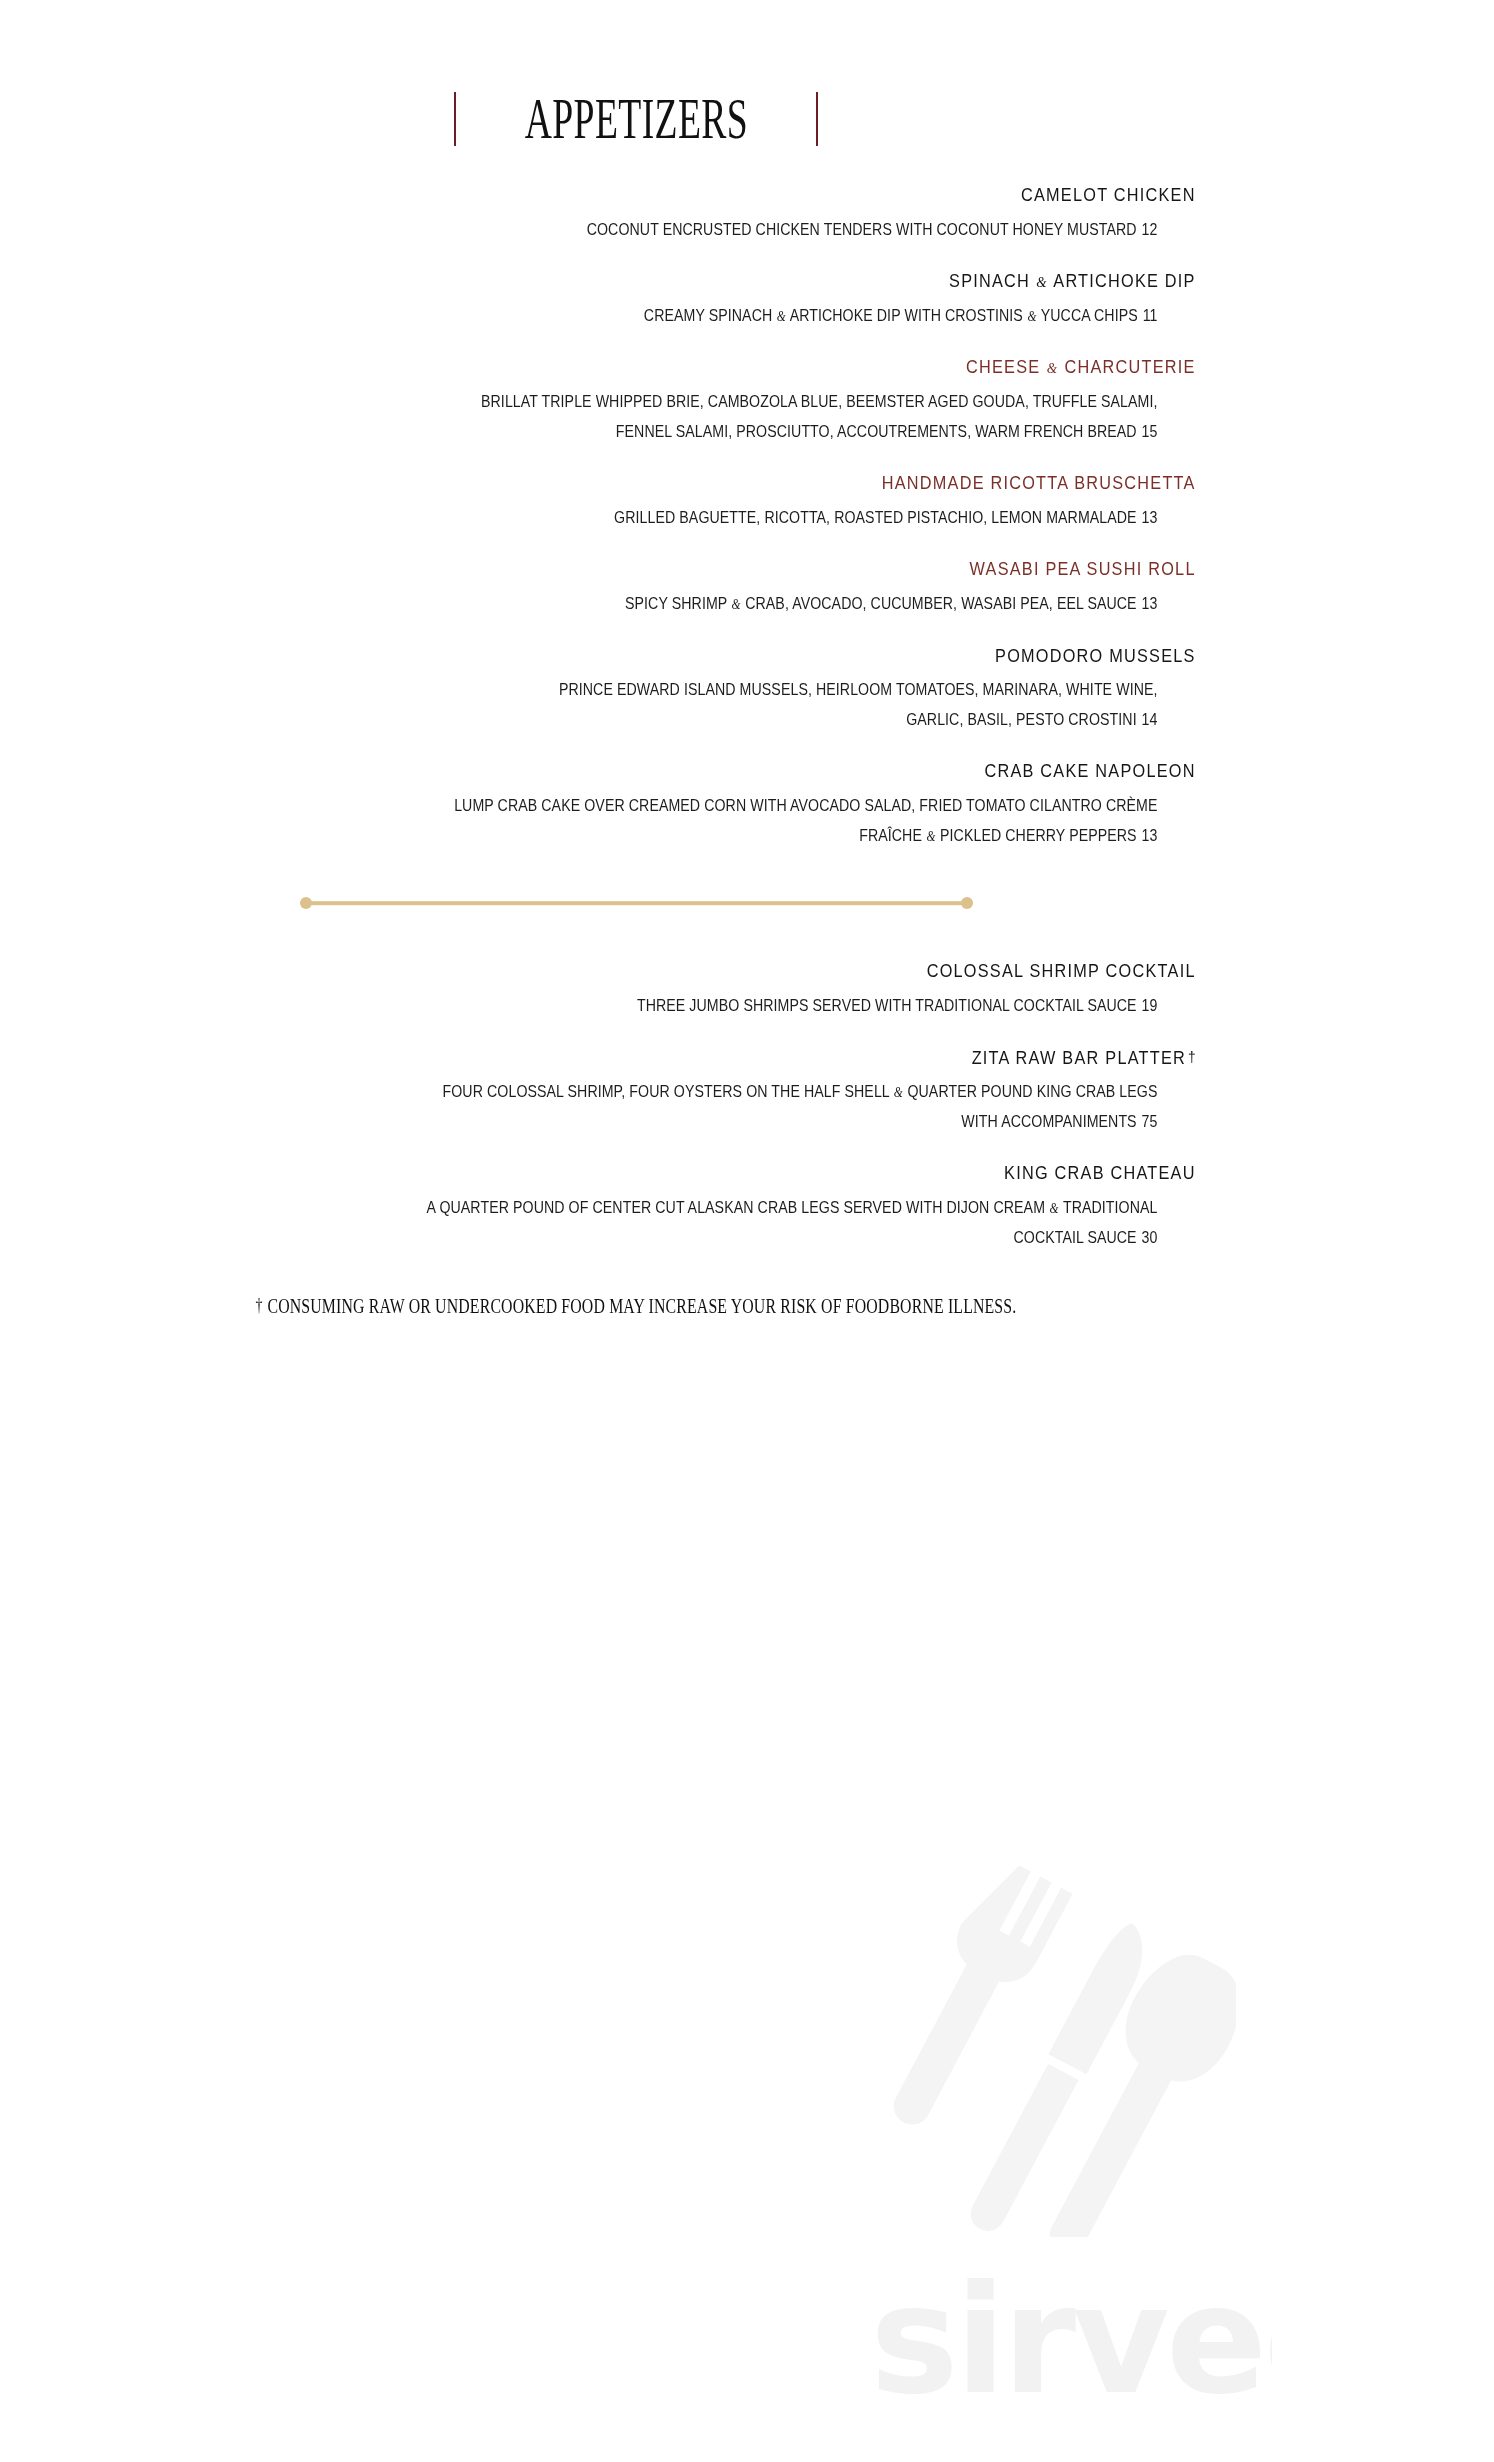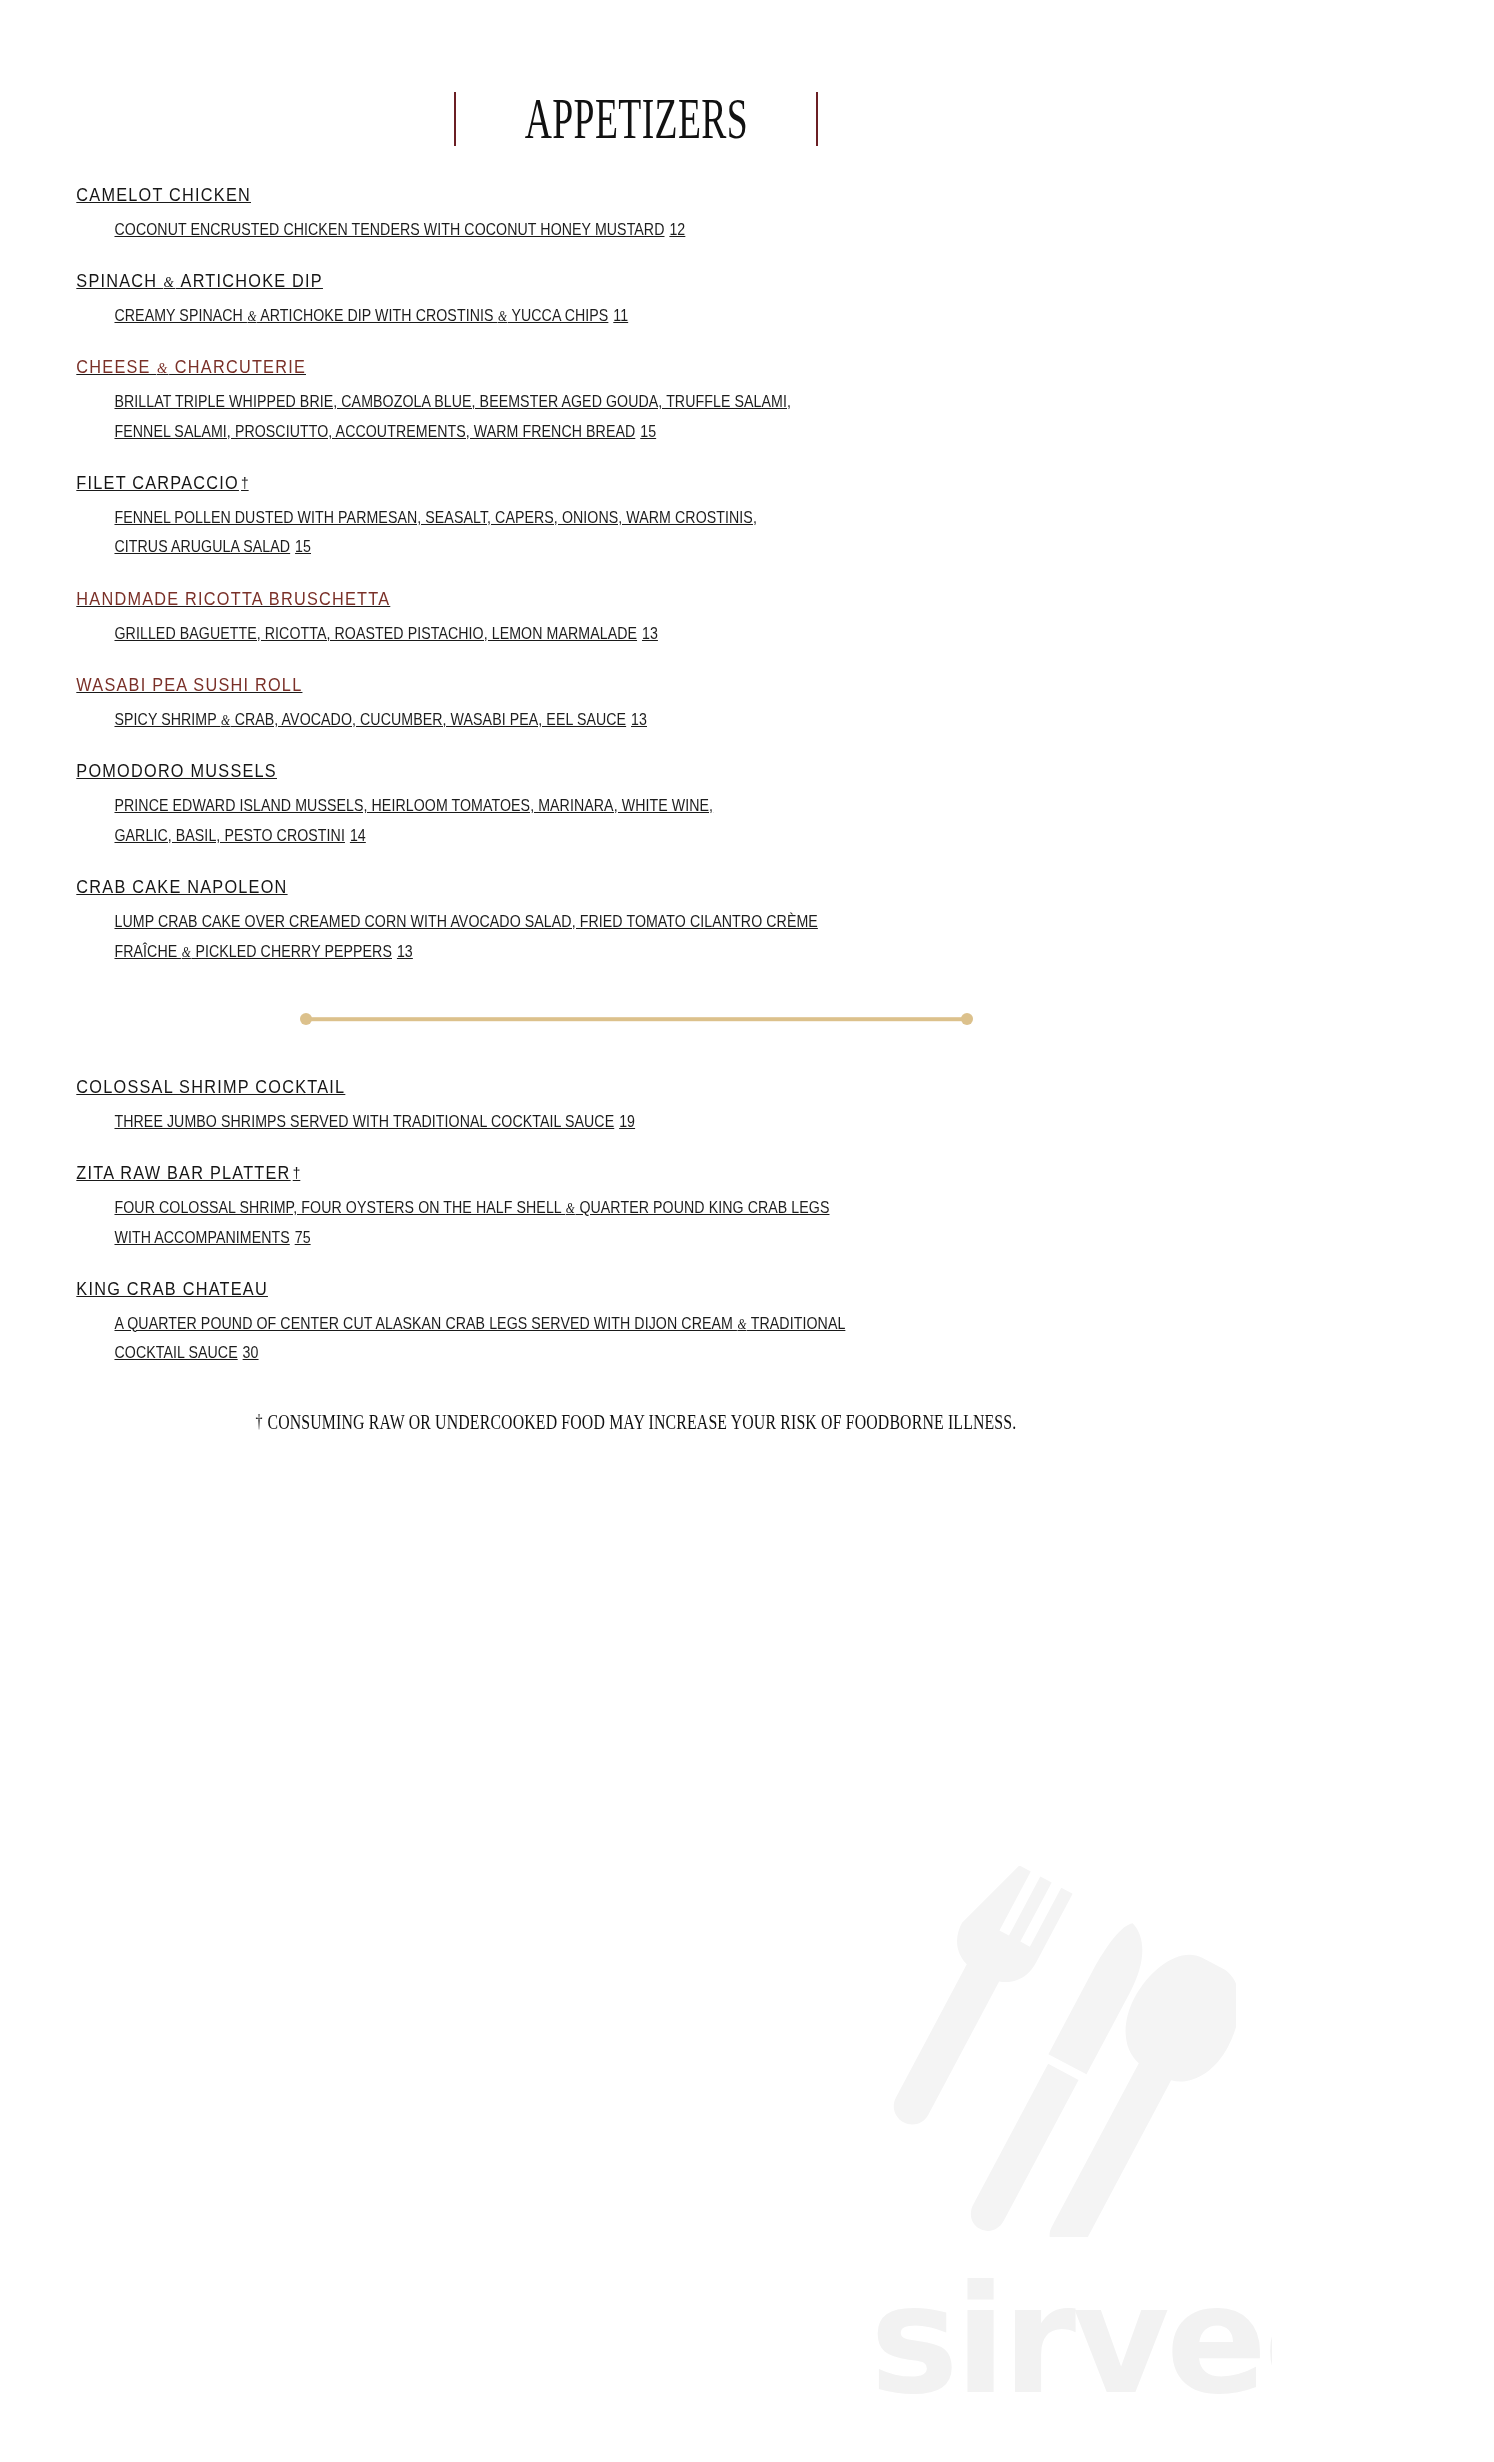--- a/index.html
+++ b/index.html
@@ -90,23 +90,22 @@
   }
 
   
   .menu-list {
     margin: 0;
     padding: 0;
     list-style: none;
   }
 
   .menu-item {
-    text-align: left;
+    text-align: right;
     margin-bottom: 26px;
-    text-decoration: underline;
   }
 
   .item-name {
     font-family: "Liberation Sans", sans-serif;
     font-size: 18.5px;
     font-weight: 400;
     letter-spacing: 1.4px;
     color: #161616;
     transform: scaleX(0.88);
     transform-origin: center;
@@ -241,25 +240,20 @@
           <li class="menu-item">
             <div class="item-name">SPINACH <span class="amp">&amp;</span> ARTICHOKE DIP</div>
             <div class="item-desc">CREAMY SPINACH <span class="amp">&amp;</span> ARTICHOKE DIP WITH CROSTINIS <span class="amp">&amp;</span> YUCCA CHIPS<span class="price">11</span></div>
           </li>
           <li class="menu-item">
             <div class="item-name accent">CHEESE <span class="amp">&amp;</span> CHARCUTERIE</div>
             <div class="item-desc">BRILLAT TRIPLE WHIPPED BRIE, CAMBOZOLA BLUE, BEEMSTER AGED GOUDA, TRUFFLE SALAMI,</div>
             <div class="item-desc">FENNEL SALAMI, PROSCIUTTO, ACCOUTREMENTS, WARM FRENCH BREAD<span class="price">15</span></div>
           </li>
           <li class="menu-item">
-            <div class="item-name">FILET CARPACCIO<span class="dagger">†</span></div>
-            <div class="item-desc">FENNEL POLLEN DUSTED WITH PARMESAN, SEASALT, CAPERS, ONIONS, WARM CROSTINIS,</div>
-            <div class="item-desc">CITRUS ARUGULA SALAD<span class="price">15</span></div>
-          </li>
-          <li class="menu-item">
             <div class="item-name accent">HANDMADE RICOTTA BRUSCHETTA</div>
             <div class="item-desc">GRILLED BAGUETTE, RICOTTA, ROASTED PISTACHIO, LEMON MARMALADE<span class="price">13</span></div>
           </li>
           <li class="menu-item">
             <div class="item-name accent">WASABI PEA SUSHI ROLL</div>
             <div class="item-desc">SPICY SHRIMP <span class="amp">&amp;</span> CRAB, AVOCADO, CUCUMBER, WASABI PEA, EEL SAUCE<span class="price">13</span></div>
           </li>
           <li class="menu-item">
             <div class="item-name">POMODORO MUSSELS</div>
             <div class="item-desc">PRINCE EDWARD ISLAND MUSSELS, HEIRLOOM TOMATOES, MARINARA, WHITE WINE,</div>

